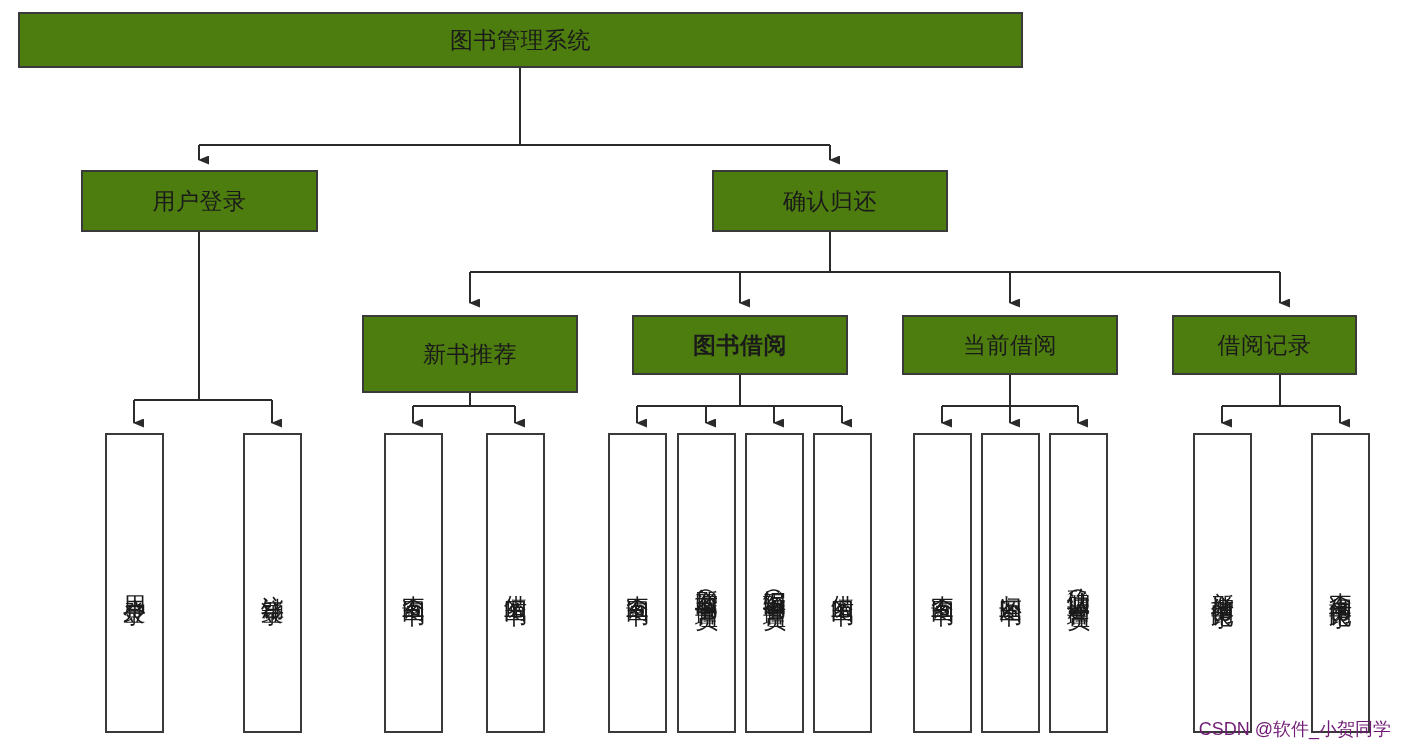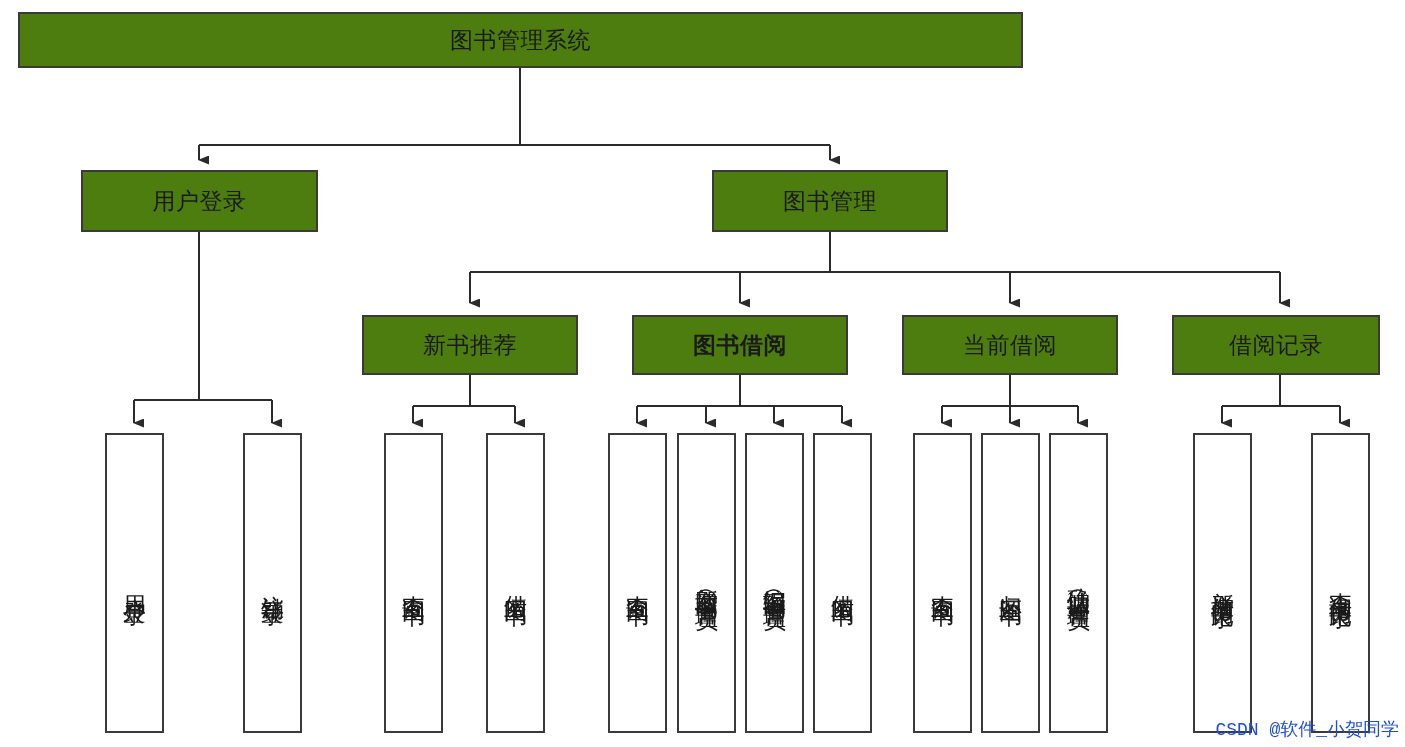--- a/index.html
+++ b/index.html
@@ -57,26 +57,26 @@
   }
   #edges-svg {
     position: absolute;
     top: 0; left: 0;
     width: 1405px;
     height: 747px;
     pointer-events: none;
   }
   #watermark {
     position: absolute;
-    right: 6px;
+    right: 14px;
     bottom: 6px;
     font-size: 18px;
-    color: #1d4ed8;
+    color: #701a75;
     white-space: nowrap;
-    font-family: Liberation Mono, monospace;
+    font-family: Liberation Sans, sans-serif;
   }
 </style>
 </head>
 <body>
 
 <div id="diagram-root">
 
   <svg id="edges-svg" viewBox="0 0 1405 747" xmlns="http://www.w3.org/2000/svg">
     <defs>
       <marker id="arrowhead" markerWidth="9" markerHeight="11" refX="4.5" refY="10" orient="auto" markerUnits="userSpaceOnUse">
@@ -133,36 +133,36 @@
 
   <div class="node-box" style="left:18px; top:12px; width:1005px; height:56px;">
     <span class="node-label-h">图书管理系统</span>
   </div>
 
   <div class="node-box" style="left:81px; top:170px; width:237px; height:62px;">
     <span class="node-label-h">用户登录</span>
   </div>
 
   <div class="node-box" style="left:712px; top:170px; width:236px; height:62px;">
-    <span class="node-label-h">图书管理</span>
-  </div>
-
-  <div class="node-box" style="left:362px; top:315px; width:216px; height:60px;">
+    <span class="node-label-h">确认归还</span>
+  </div>
+
+  <div class="node-box" style="left:362px; top:315px; width:216px; height:78px;">
     <span class="node-label-h">新书推荐</span>
   </div>
 
   <div class="node-box" style="left:632px; top:315px; width:216px; height:60px;font-weight:bold;">
     <span class="node-label-h">图书借阅</span>
   </div>
 
   <div class="node-box" style="left:902px; top:315px; width:216px; height:60px;align-items:center;">
     <span class="node-label-h">当前借阅</span>
   </div>
 
-  <div class="node-box" style="left:1172px; top:315px; width:208px; height:60px;">
+  <div class="node-box" style="left:1172px; top:315px; width:185px; height:60px;">
     <span class="node-label-h">借阅记录</span>
   </div>
 
   <div class="leaf-box" style="left:105px; top:433px; width:59px; height:300px;">
     <span class="node-label-v">用户登录</span>
   </div>
   <div class="leaf-box" style="left:243px; top:433px; width:59px; height:300px;">
     <span class="node-label-v">注销登录</span>
   </div>
 

